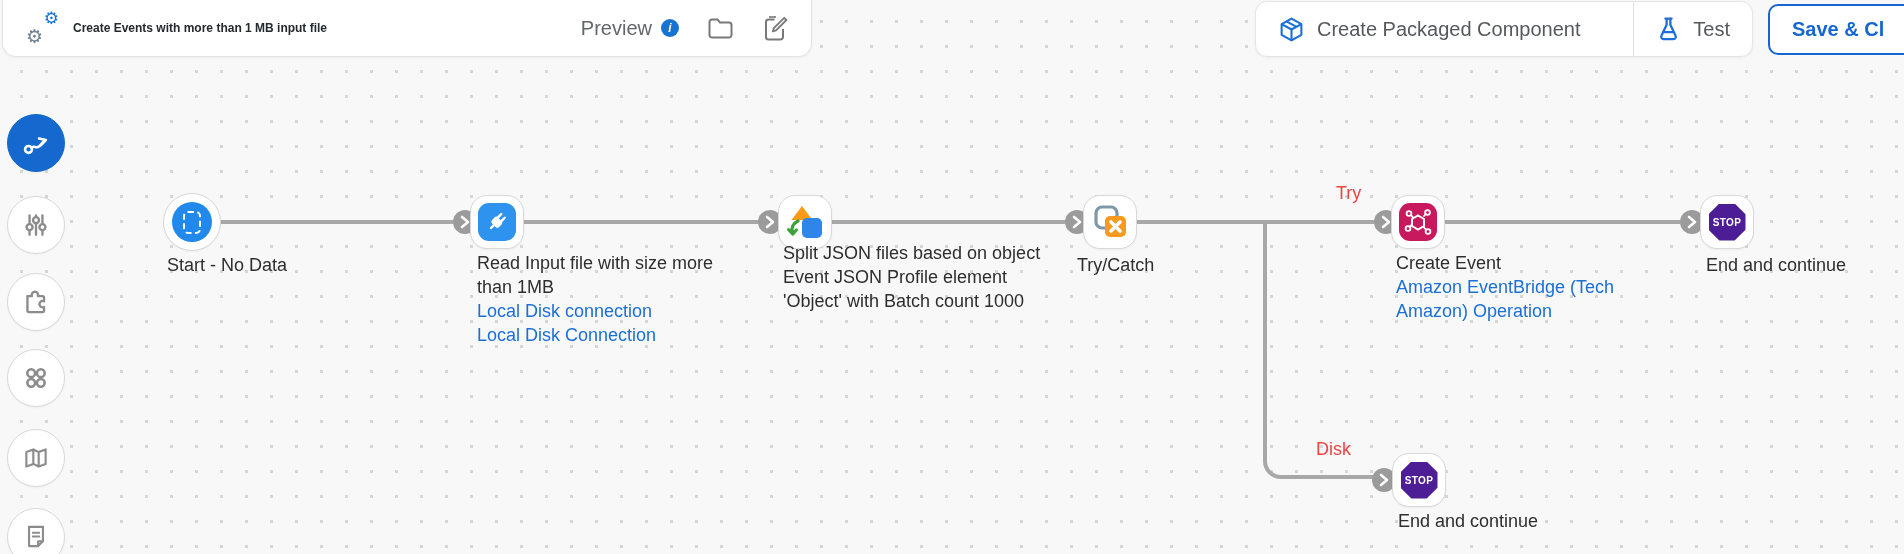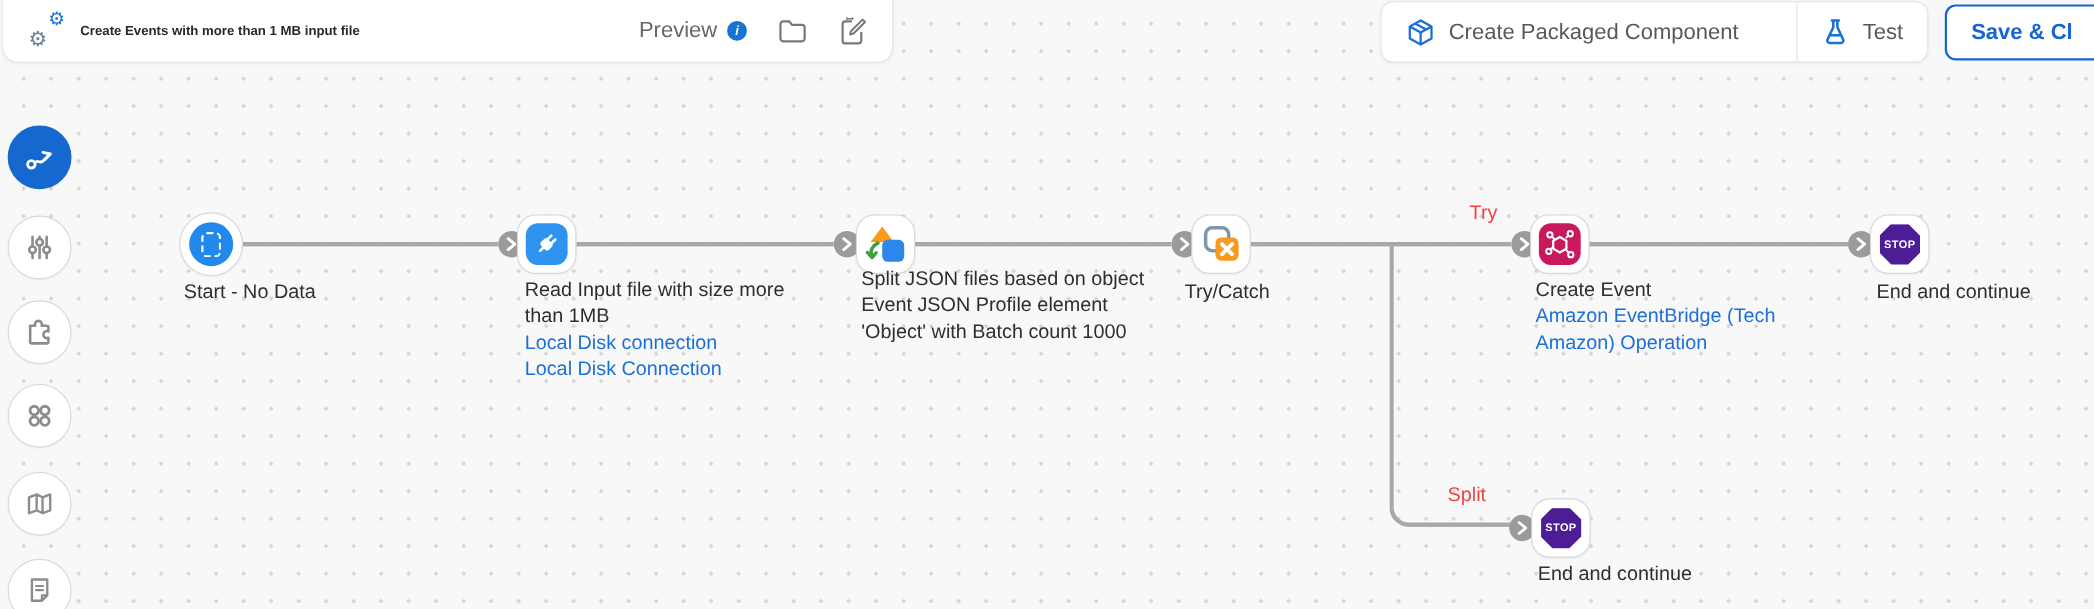--- a/index.html
+++ b/index.html
@@ -236,21 +236,21 @@
       <path d="M5 3 L11 8 L5 13" fill="none" stroke="#fff" stroke-width="2.6" stroke-linecap="round" stroke-linejoin="round"></path>
     </svg>
   </div>
 <div class="chev c6">
     <svg width="16" height="16" viewBox="0 0 16 16">
       <path d="M5 3 L11 8 L5 13" fill="none" stroke="#fff" stroke-width="2.6" stroke-linecap="round" stroke-linejoin="round"></path>
     </svg>
   </div>
 
 <div class="branch-lbl bl-try">Try</div>
-<div class="branch-lbl bl-catch">Split</div>
+<div class="branch-lbl bl-catch">Disk</div>
 
 <div class="node round n-start">
   <div class="chip chip-circle">
     <div class="dashed-doc"></div>
   </div>
 </div>
 
 <div class="node sq n-read">
   <div class="chip chip-sq chip-blue">
     <svg width="26" height="26" viewBox="0 0 26 26">

